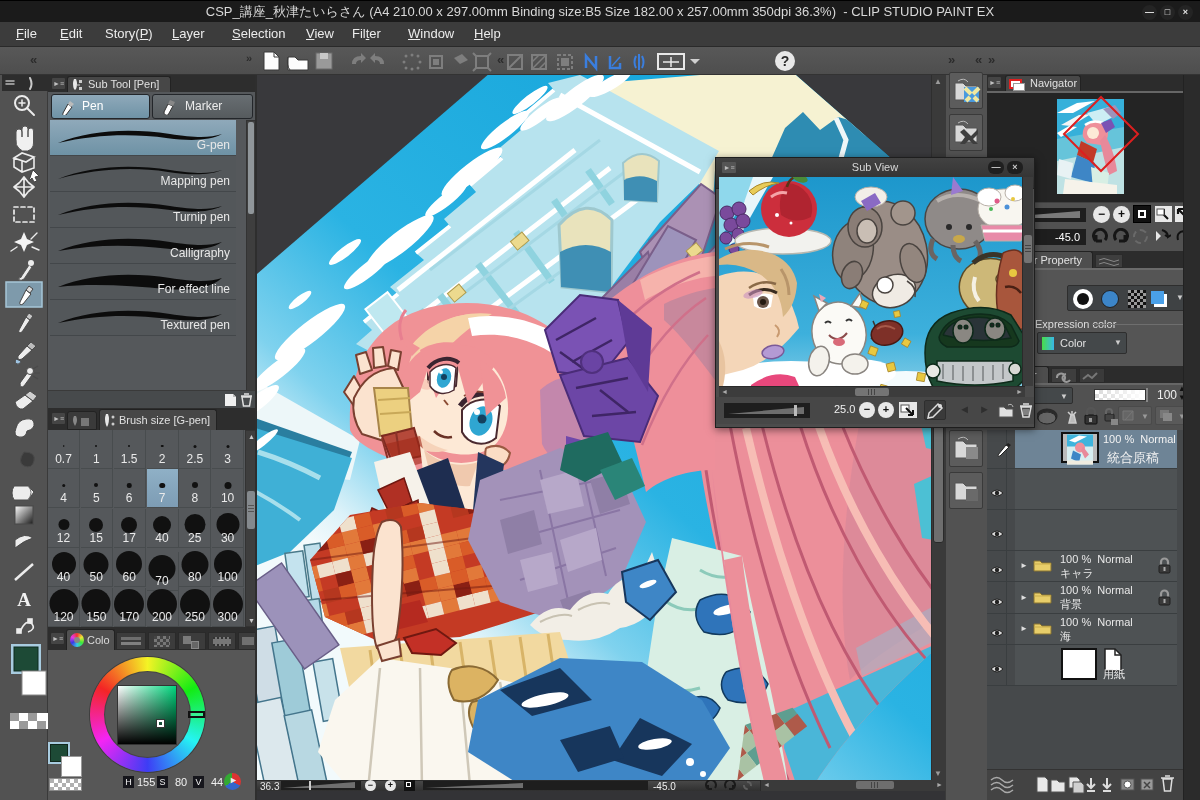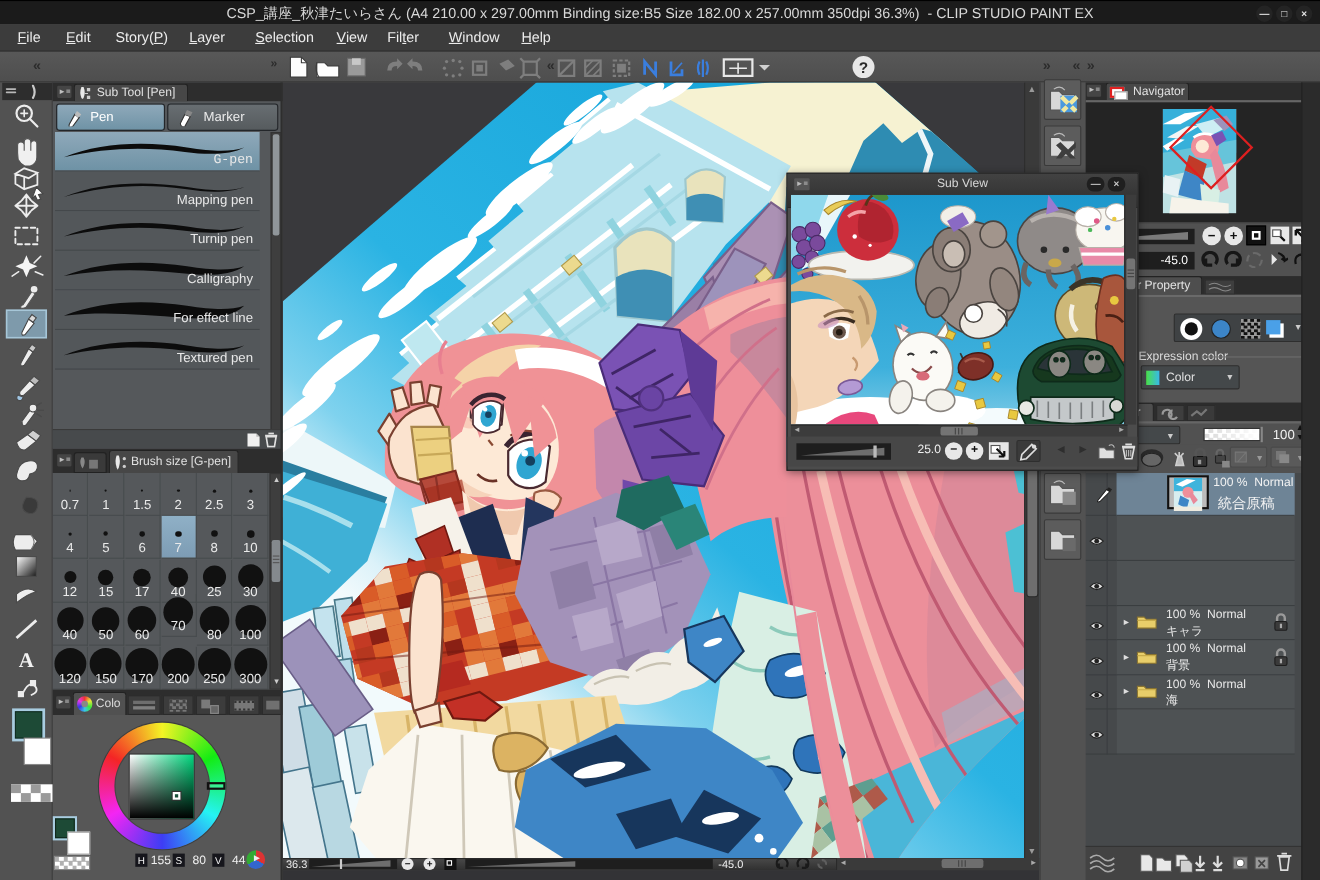--- a/index.html
+++ b/index.html
@@ -199,21 +199,21 @@
         <path d="M10,5 l2,-3 4,3 -3,3 z" fill="#bbb"></path>
       </svg>
 <span style="margin-left:30px">Pen</span></div>
 <div class="abs" style="left:104px;top:19px;width:101px;height:25px;background:linear-gradient(#686e72,#565b5e);border:1px solid #23262a;border-radius:3px;color:#ececec;font-size:12px;line-height:23px">
 <svg class="abs" style="left:8px;top:4px" width="16" height="16" viewBox="0 0 16 16">
         <path d="M3,13 l4,-8 5,2 -5,9 q-4,1 -4,-3 z" fill="#fff" stroke="#333" stroke-width="1"></path>
         <path d="M7,5 l2,-4 5,2 -2,4 z" fill="#888"></path>
       </svg>
 <span style="margin-left:32px">Marker</span></div>
 <div id="subtool-strokes">
-      <div class="srow" style="top:45px;background:linear-gradient(#8fa9ba,#6e92a5);font-family:Liberation Mono, monospace;">
+      <div class="srow" style="top:45px;background:linear-gradient(#8fa9ba,#6e92a5);">
         <svg width="186" height="30" viewBox="0 0 186 30" style="position:absolute;left:0;top:2px">
           <path d="M8,21 C40,8 80,6 120,12 C145,16 160,16 172,12 C160,18.6 140,19.12 118,16.16 C80,11.2 45,12.6 8,21 Z" fill="#0c0c0c"></path>
         </svg>
         <span class="nm">G-pen</span>
       </div>
 <div class="srow" style="top:81px;background:#53575a;">
         <svg width="186" height="30" viewBox="0 0 186 30" style="position:absolute;left:0;top:2px">
           <path d="M8,21 C40,8 80,6 120,12 C145,16 160,16 172,12 C160,17.2 140,17.44 118,13.92 C80,8.4 45,11.2 8,21 Z" fill="#0c0c0c"></path>
         </svg>
         <span class="nm">Mapping pen</span>
@@ -349,21 +349,21 @@
         <div style="position:absolute;bottom:2px;width:100%;text-align:center">40</div>
       </div>
 <div class="bcell" style="left:32.8px;top:118.2px;">
         <div class="bdot" style="top:3.5px;width:25px;height:25px"></div>
         <div style="position:absolute;bottom:2px;width:100%;text-align:center">50</div>
       </div>
 <div class="bcell" style="left:65.7px;top:118.2px;">
         <div class="bdot" style="top:3.0px;width:26px;height:26px"></div>
         <div style="position:absolute;bottom:2px;width:100%;text-align:center">60</div>
       </div>
-<div class="bcell" style="left:98.5px;top:110px;">
+<div class="bcell" style="left:98.5px;top:122px;">
         <div class="bdot" style="top:2.5px;width:27px;height:27px"></div>
         <div style="position:absolute;bottom:2px;width:100%;text-align:center">70</div>
       </div>
 <div class="bcell" style="left:131.3px;top:118.2px;">
         <div class="bdot" style="top:2.5px;width:27px;height:27px"></div>
         <div style="position:absolute;bottom:2px;width:100%;text-align:center">80</div>
       </div>
 <div class="bcell" style="left:164.1px;top:118.2px;">
         <div class="bdot" style="top:2.0px;width:28px;height:28px"></div>
         <div style="position:absolute;bottom:2px;width:100%;text-align:center">100</div>
@@ -1231,20 +1231,28 @@
           </svg></div>
         <span class="abs" style="left:45px;top:2px;font-size:11px;color:#e8e8e8">100 %&nbsp; Normal</span>
         <span class="abs" style="left:45px;top:15px;font-size:11px;color:#e8e8e8">海</span>
       </div>
       <div class="abs" style="left:28px;top:215px;width:162px;height:41px;background:#4e5254;border-bottom:1px solid #3a3e40"></div>
       <div class="abs" style="left:0px;top:215px;width:28px;height:41px;border-bottom:1px solid #3a3e40"></div>
       <div class="abs" style="left:3px;top:230px"><svg width="14" height="10" viewBox="0 0 14 10">
           <path d="M1,5 Q7,-1 13,5 Q7,11 1,5 Z" fill="#ddd" stroke="#222" stroke-width="1"></path>
           <circle cx="7" cy="5" r="2.2" fill="#222"></circle>
         </svg></div>
+      <div class="abs" style="left:28px;top:215px;width:162px;height:41px">
+        <div class="abs" style="left:46px;top:3px;width:36px;height:32px;background:#fff;border:2px solid #111"></div>
+        <svg class="abs" style="left:88px;top:3px" width="20" height="24" viewBox="0 0 20 24">
+          <path d="M2,1 h10 l6,6 v16 h-16 z" fill="#fff" stroke="#222" stroke-width="1.5"></path>
+          <path d="M12,1 v6 h6" fill="none" stroke="#222" stroke-width="1.5"></path>
+        </svg>
+        <span class="abs" style="left:88px;top:22px;font-size:11px;color:#e8e8e8">用紙</span>
+      </div>
     </div>
 
 <div class="abs" style="left:0;top:694px;width:213px;height:31px;background:#434343;border-top:1px solid #333">
 <svg class="abs" style="left:2px;top:6px" width="26" height="18" viewBox="0 0 26 18">
         <path d="M2,4 q6,-5 11,0 t11,0 M2,9 q6,-5 11,0 t11,0 M2,14 q6,-5 11,0 t11,0" stroke="#aaa" fill="none" stroke-width="1.5"></path>
       </svg>
 <svg class="abs" style="left:48px;top:4px" width="160" height="22" viewBox="0 0 160 22">
 <g fill="#e8e8e8" stroke="#555" stroke-width="1">
 <path d="M2,3 h8 l3,3 v12 h-11 z"></path>
           <path d="M16,6 h6 l2,2 h6 v10 h-14 z"></path>

